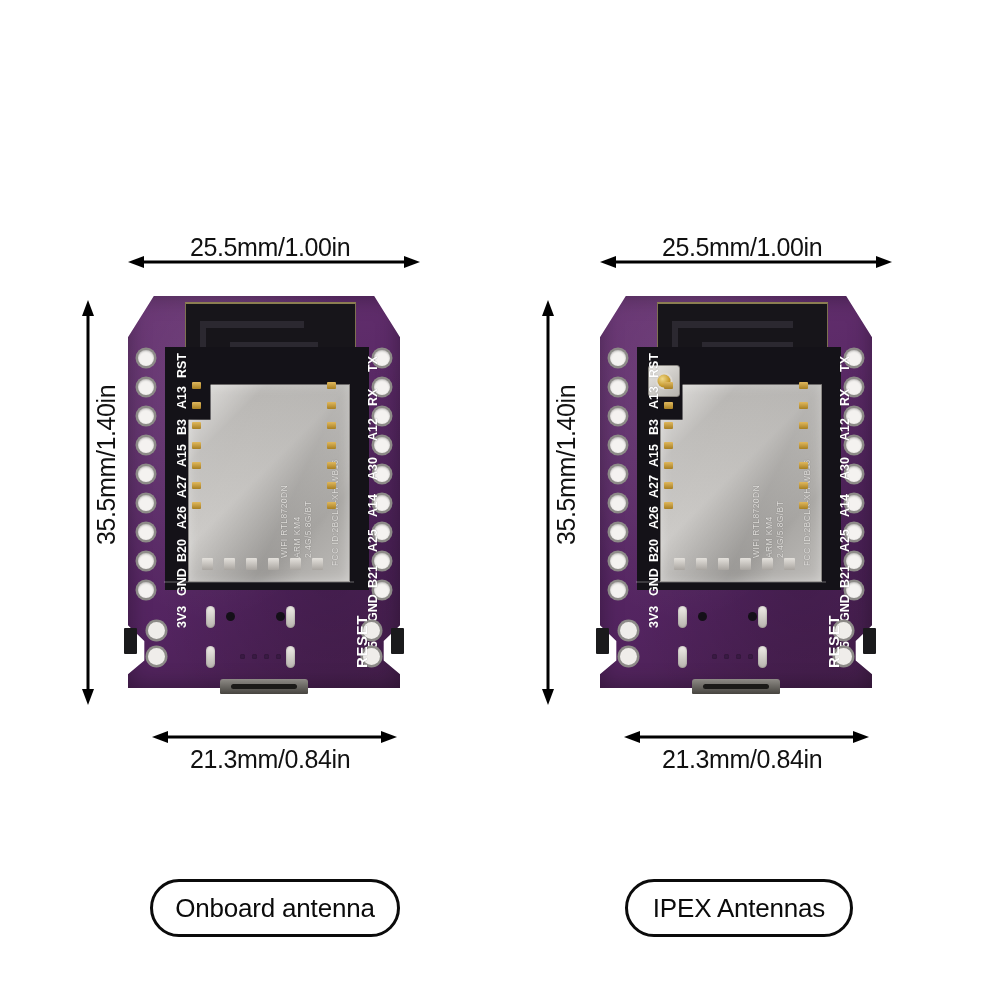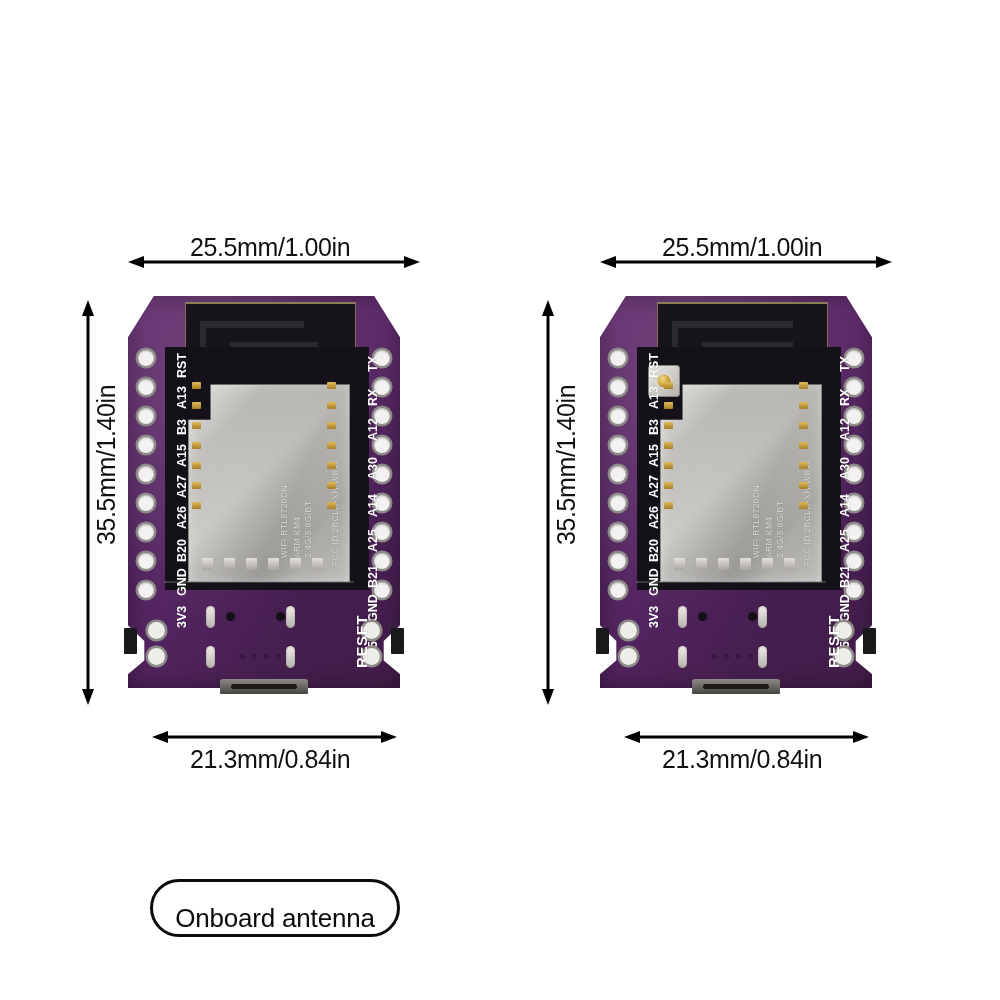--- a/index.html
+++ b/index.html
@@ -402,21 +402,21 @@
     <div class="mount-hole" style="right:20px; top:326px;"></div>
     <div class="mount-hole" style="right:20px; top:352px;"></div>
     <div class="side-tab" style="left:-4px;  top:332px;"></div>
     <div class="side-tab" style="right:-4px; top:332px;"></div>
 
     <span class="reset-label" style="left:225px; top:372px;">RESET</span>
 
     <div class="usb"></div>
   </div>
 
-  <div class="pill" style="left:150px; top:879px; width:250px;align-items:flex-end;">
+  <div class="pill" style="left:150px; top:879px; width:250px;">
     <span class="pill-text">Onboard antenna</span>
   </div>
 
   <div class="dim-text" style="left:662px; top:233px;">25.5mm/1.00in</div>
   <svg class="dim-arrow" style="left:600px; top:252px;" width="292" height="20" viewBox="0 0 292 20">
     <line x1="12" y1="10" x2="280" y2="10" stroke="#000" stroke-width="3"></line>
     <polygon points="0,10 16,4 16,16" fill="#000"></polygon>
     <polygon points="292,10 276,4 276,16" fill="#000"></polygon>
   </svg>
 
@@ -535,14 +535,17 @@
     <div class="mount-hole" style="right:20px; top:326px;"></div>
     <div class="mount-hole" style="right:20px; top:352px;"></div>
     <div class="side-tab" style="left:-4px;  top:332px;"></div>
     <div class="side-tab" style="right:-4px; top:332px;"></div>
 
     <span class="reset-label" style="left:225px; top:372px;">RESET</span>
 
     <div class="usb"></div>
   </div>
 
+  <div class="pill" style="left:625px; top:879px; width:228px;">
+    <span class="pill-text">IPEX Antennas</span>
+  </div>
 
 </div>
 
 </body></html>

